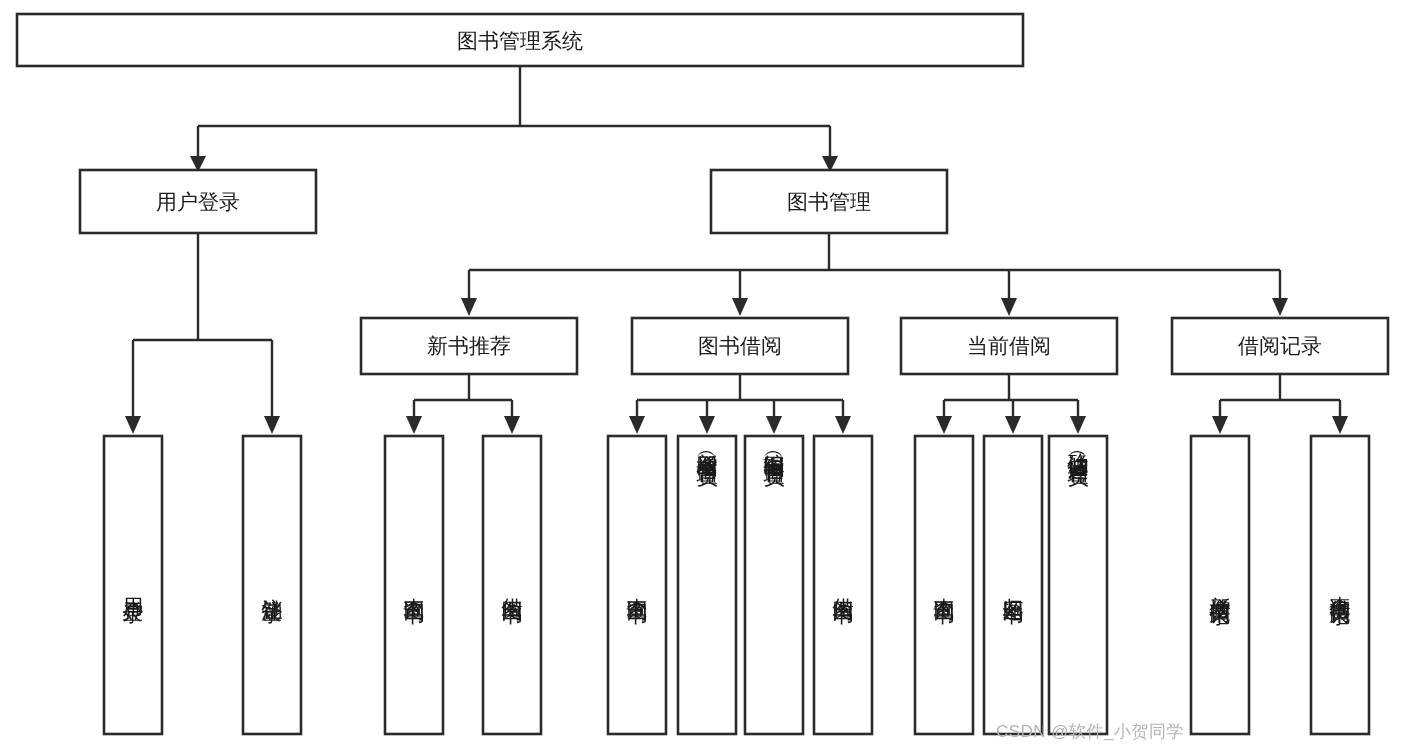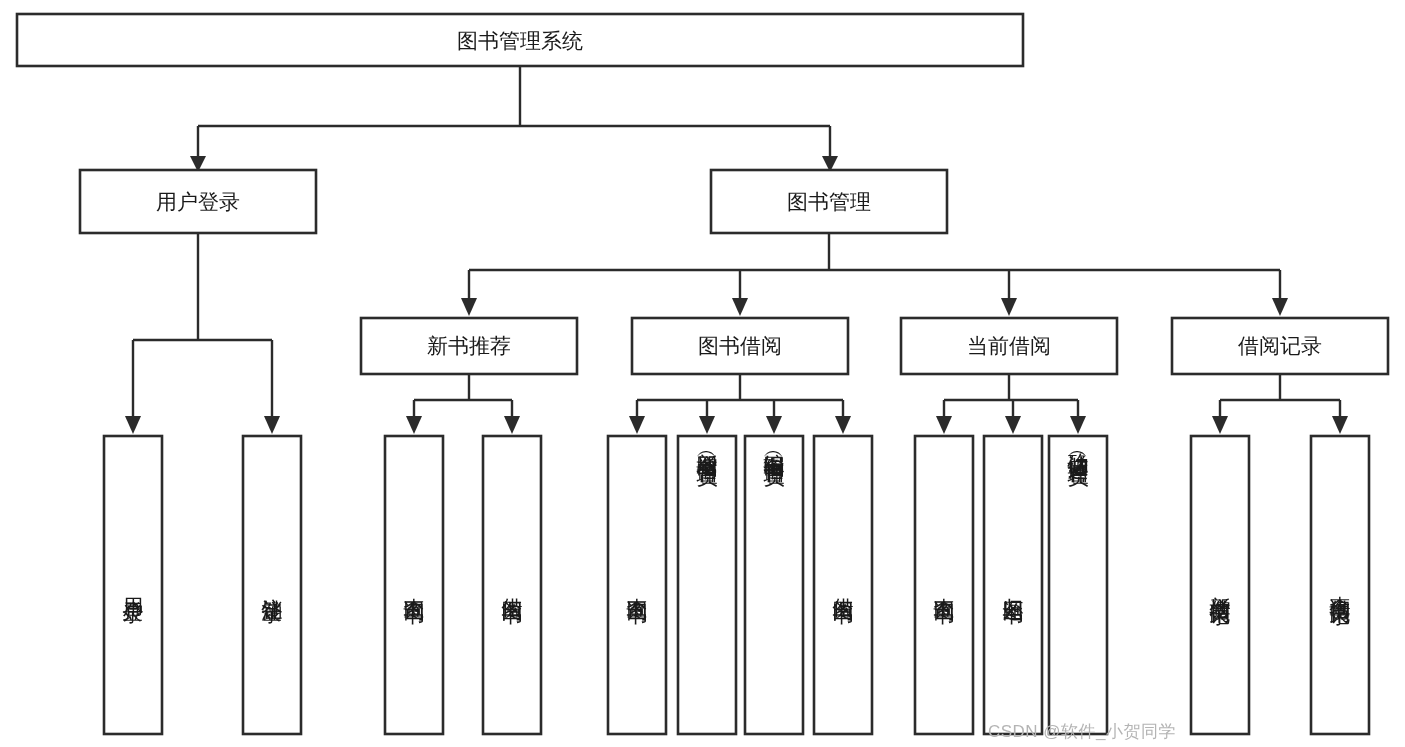--- a/index.html
+++ b/index.html
@@ -62,21 +62,21 @@
     font-family: "Liberation Sans", "DejaVu Sans", sans-serif;
     font-size: 21px;
     line-height: 1.05;
     color: #1a1a1a;
     letter-spacing: 2px;
     white-space: nowrap;
     text-align: center;
   }
   .watermark {
     position: absolute;
-    right: 16px;
+    right: 8px;
     bottom: 4px;
     font-family: "Liberation Sans", "DejaVu Sans", sans-serif;
     font-size: 17px;
     color: #b4b4b4;
     letter-spacing: 0.5px;
     white-space: nowrap;
   }
 </style>
 </head>
 <body>

